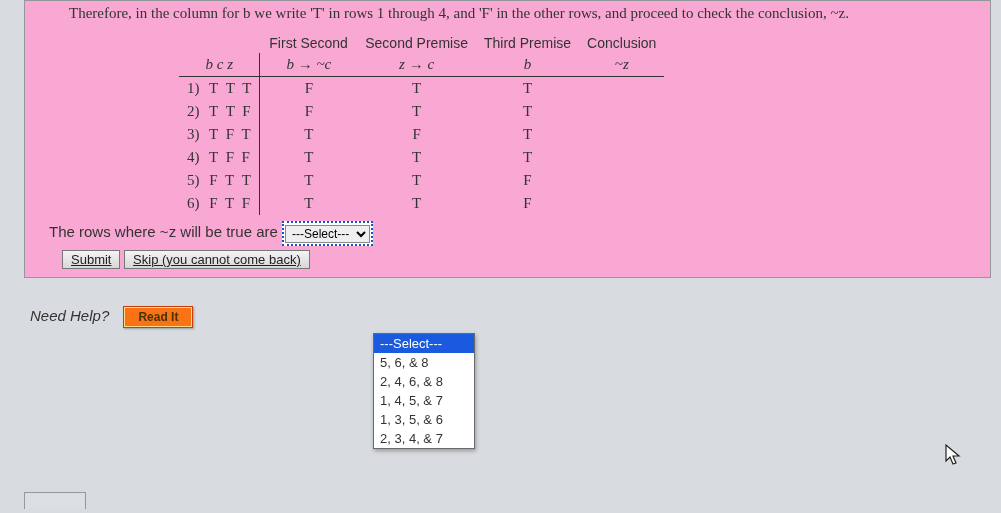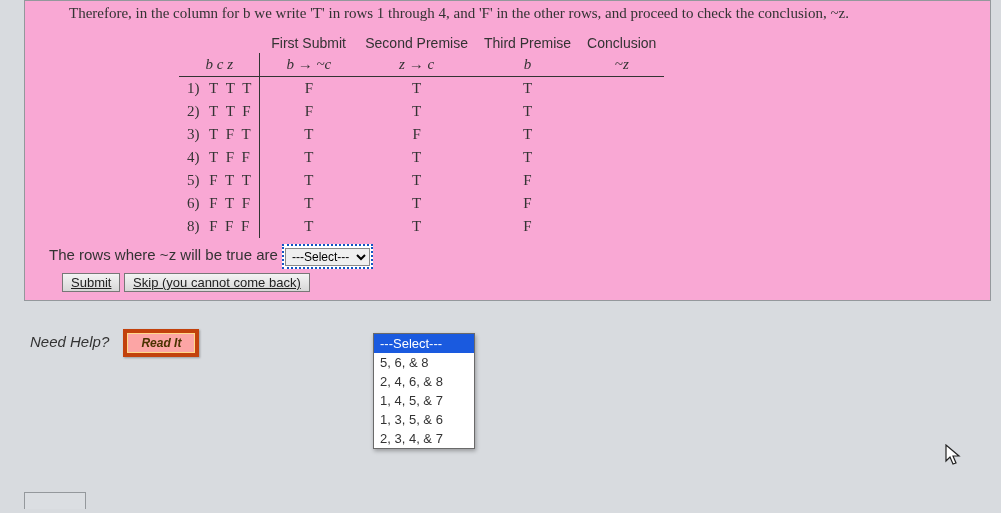--- a/index.html
+++ b/index.html
@@ -107,30 +107,29 @@
     font-family: Verdana, Arial, sans-serif;
     font-size: 15px;
   }
   .need-help .label {
     display: inline-block;
     margin-right: 10px;
     color: #333;
     font-style: italic;
   }
   button.read-it {
-    background: #fca5a5;
-    border: 4px solid #c2410c;
+    background: #f97316;
+    border: 1px solid #c2410c;
     padding: 3px 14px;
     font-family: Arial, sans-serif;
     font-size: 12px;
     font-weight: bold;
     color: #4a3200;
     box-shadow: inset 0 0 0 1px #ffd98a, 1px 1px 2px rgba(0,0,0,.3);
     cursor: pointer;
-    font-style: italic;
   }
   .cursor-arrow {
     position: absolute;
     right: 38px;
     bottom: 42px;
     font-size: 20px;
     color: #2a2a2a;
   }
   .bottom-stub {
     position: absolute;
@@ -148,21 +147,21 @@
 
 <div class="exercise-box">
 
   <div class="intro">Therefore, in the column for b we write 'T' in rows 1 through 4, and 'F' in the other rows, and proceed to check the conclusion, ~z.</div>
 
   <div class="table-wrap">
     <table class="truth">
       <thead>
         <tr class="labels">
           <th class="col-bcz" style="border-right:none;border-bottom:none"></th>
-          <th>First Submit</th>
+          <th>First Second</th>
           <th>Second Premise</th>
           <th>Third Premise</th>
           <th>Conclusion</th>
         </tr>
         <tr class="formulas">
           <th class="col-bcz" style="font-style:italic;padding:3px 12px">b  c  z</th>
           <th style="padding:3px 26px">b → ~c</th>
           <th style="padding:3px 26px">z → c</th>
           <th style="padding:3px 34px">b</th>
           <th style="padding:3px 30px">~z</th>
@@ -204,27 +203,20 @@
             <td>F</td>
             <td></td>
           </tr>
           <tr>
             <td class="col-bcz" style="text-align:left;white-space:pre"><span class="rownum">6)</span> F&nbsp;&nbsp;T&nbsp;&nbsp;F</td>
             <td>T</td>
             <td>T</td>
             <td>F</td>
             <td></td>
           </tr>
-          <tr>
-            <td class="col-bcz" style="text-align:left;white-space:pre"><span class="rownum">8)</span> F&nbsp;&nbsp;F&nbsp;&nbsp;F</td>
-            <td>T</td>
-            <td>T</td>
-            <td>F</td>
-            <td></td>
-          </tr>
         </tbody>
     </table>
   </div>
 
   <div class="prompt">
     <span>The rows where ~z will be true are</span>
     <span class="select-focus">
       <select>
       <option>---Select---</option><option>5, 6, &amp; 8</option><option>2, 4, 6, &amp; 8</option><option>1, 4, 5, &amp; 7</option><option>1, 3, 5, &amp; 6</option><option>2, 3, 4, &amp; 7</option></select>
     </span>

